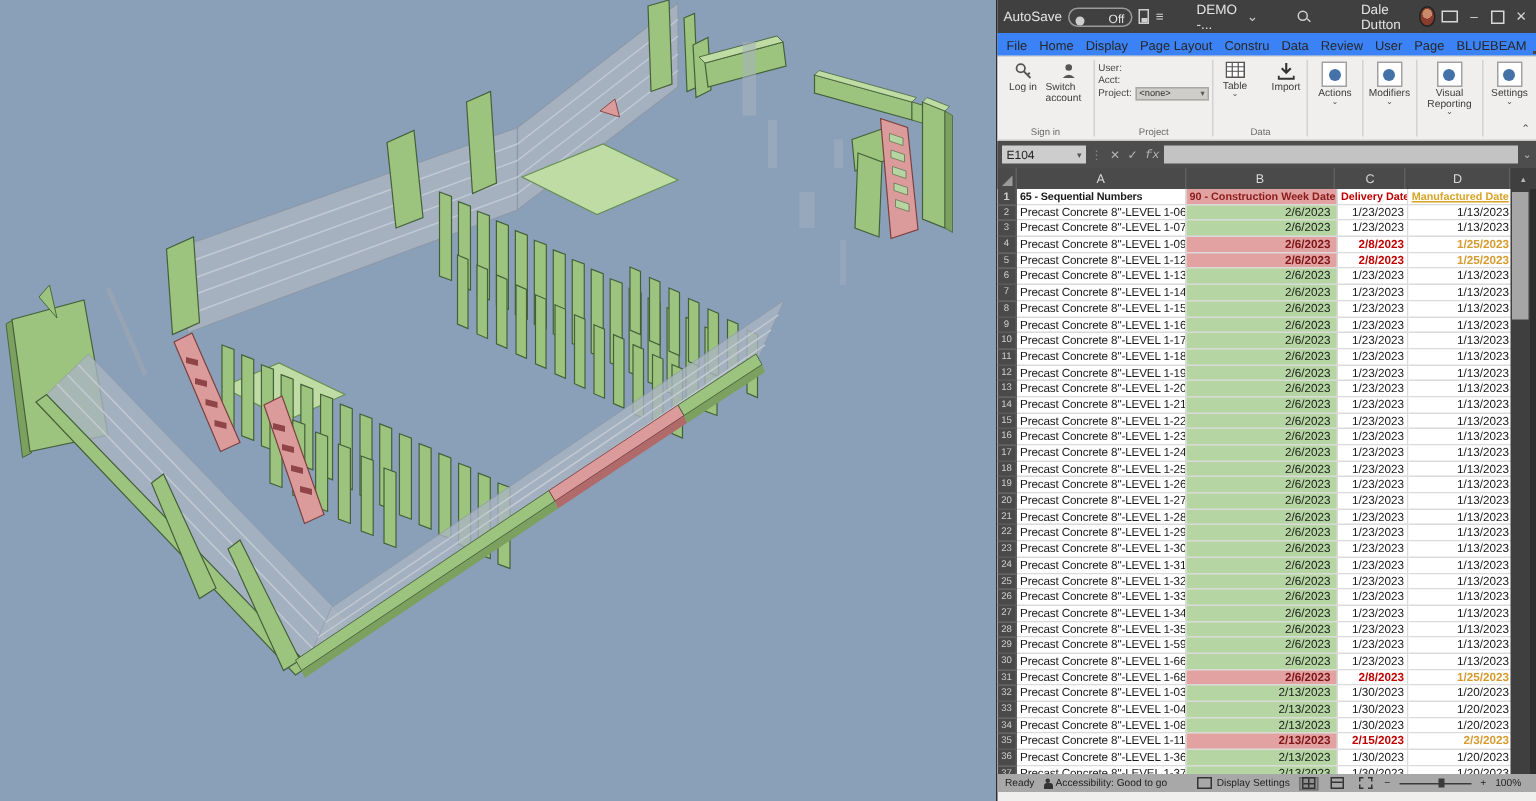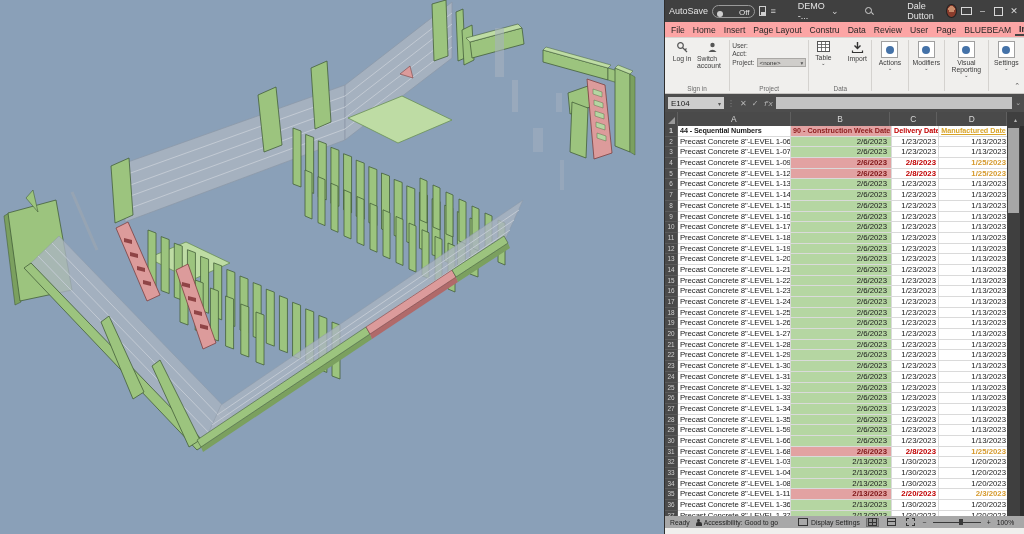--- a/index.html
+++ b/index.html
@@ -19,21 +19,21 @@
   .tb-icon{color:#cfcfcf;font-size:9px;line-height:1;}
   .save-ic{width:8px;height:8px;border:1px solid #cfcfcf;position:relative;}
   .save-ic:after{content:"";position:absolute;left:1px;bottom:0;width:4px;height:3px;background:#cfcfcf;}
   .search-ic{width:9px;height:9px;position:relative;}
   .search-ic:before{content:"";position:absolute;left:0;top:0;width:5px;height:5px;border:1px solid #cfcfcf;border-radius:50%;}
   .search-ic:after{content:"";position:absolute;left:6px;top:6px;width:3px;height:1px;background:#cfcfcf;transform:rotate(45deg);}
   .avatar{width:12px;height:12px;border-radius:50%;background:radial-gradient(circle at 50% 35%,#c98b6a 0 35%,#8a3c2c 36% 100%);border:1px solid #222;}
   .winbtn{width:16px;height:16px;display:flex;align-items:center;justify-content:center;color:#d8d8d8;font-size:9px;}
   .maxbox{width:7px;height:7px;border:1px solid #d8d8d8;}
   
-  .menubar{height:15px;background:#fca5a5;display:flex;align-items:center;font-size:8.6px;
+  .menubar{height:15px;background:#3b82f6;display:flex;align-items:center;font-size:8.6px;
            color:#262626;padding:0 2px;flex:none;border-bottom:1px solid #d8d6d3;}
   .mtab{padding:0 4px;white-space:nowrap;}
   .mtab.active{font-weight:bold;border-bottom:2px solid #444;}
   
   .ribbon{height:55px;background:#f0efed;border-bottom:1px solid #c9c7c4;display:flex;
           flex:none;position:relative;font-size:6.8px;color:#3b3b3b;}
   .rgroup{display:flex;flex-direction:column;align-items:center;padding:1px 2px 0 2px;position:relative;}
   .rgroup .glabel{position:absolute;bottom:1px;font-size:6.4px;color:#6a6a6a;width:100%;text-align:center;}
   .rdivider{width:1px;background:#d4d2cf;margin:2px 0;}
   .bigbtn{display:flex;flex-direction:column;align-items:center;width:30px;padding-top:2px;line-height:1.05;}
@@ -265,21 +265,21 @@
     <span class="winbtn" style="margin-left:auto;">–</span>
     <span class="winbtn">
         <span class="maxbox"></span>
       </span>
     <span class="winbtn">✕</span>
   </div>
 
   <div class="menubar">
     <span class="mtab">File</span>
     <span class="mtab">Home</span>
-    <span class="mtab">Insert</span>
+    <span class="mtab">Display</span>
     <span class="mtab">Page Layout</span>
     <span class="mtab">Constru</span>
     <span class="mtab">Data</span>
     <span class="mtab">Review</span>
     <span class="mtab">User</span>
     <span class="mtab">Page</span>
     <span class="mtab">BLUEBEAM</span>
     <span class="mtab active">InEight™</span>
 
   </div>
@@ -400,21 +400,21 @@
     <div class="ch" style="width:100px;">B</div>
     <div class="ch" style="width:47px;">C</div>
     <div class="ch" style="width:70px;">D</div>
     <div class="ch gutter">▴</div>
   </div>
 
   <div class="grid">
     <div>
         <div class="grid-row r1">
           <div class="cell rownum">1</div>
-          <div class="cell col-a">44 - Sequential Numbers</div>
+          <div class="cell col-a">65 - Sequential Numbers</div>
           <div class="cell col-b ">90 - Construction Week Date</div>
           <div class="cell col-c">Delivery Date</div>
           <div class="cell col-d">Manufactured Date</div>
         </div>
         <div class="grid-row">
           <div class="cell rownum">2</div>
           <div class="cell col-a">Precast Concrete 8"-LEVEL 1-06</div>
           <div class="cell col-b ok-b">2/6/2023</div>
           <div class="cell col-c">1/23/2023</div>
           <div class="cell col-d">1/13/2023</div>
@@ -640,21 +640,21 @@
           <div class="cell rownum">34</div>
           <div class="cell col-a">Precast Concrete 8"-LEVEL 1-08</div>
           <div class="cell col-b ok-b">2/13/2023</div>
           <div class="cell col-c">1/30/2023</div>
           <div class="cell col-d">1/20/2023</div>
         </div>
         <div class="grid-row">
           <div class="cell rownum">35</div>
           <div class="cell col-a">Precast Concrete 8"-LEVEL 1-11</div>
           <div class="cell col-b late-b">2/13/2023</div>
-          <div class="cell col-c late-c">2/20/2023</div>
+          <div class="cell col-c late-c">2/15/2023</div>
           <div class="cell col-d late-d">2/3/2023</div>
         </div>
         <div class="grid-row">
           <div class="cell rownum">36</div>
           <div class="cell col-a">Precast Concrete 8"-LEVEL 1-36</div>
           <div class="cell col-b ok-b">2/13/2023</div>
           <div class="cell col-c">1/30/2023</div>
           <div class="cell col-d">1/20/2023</div>
         </div>
         <div class="grid-row">

